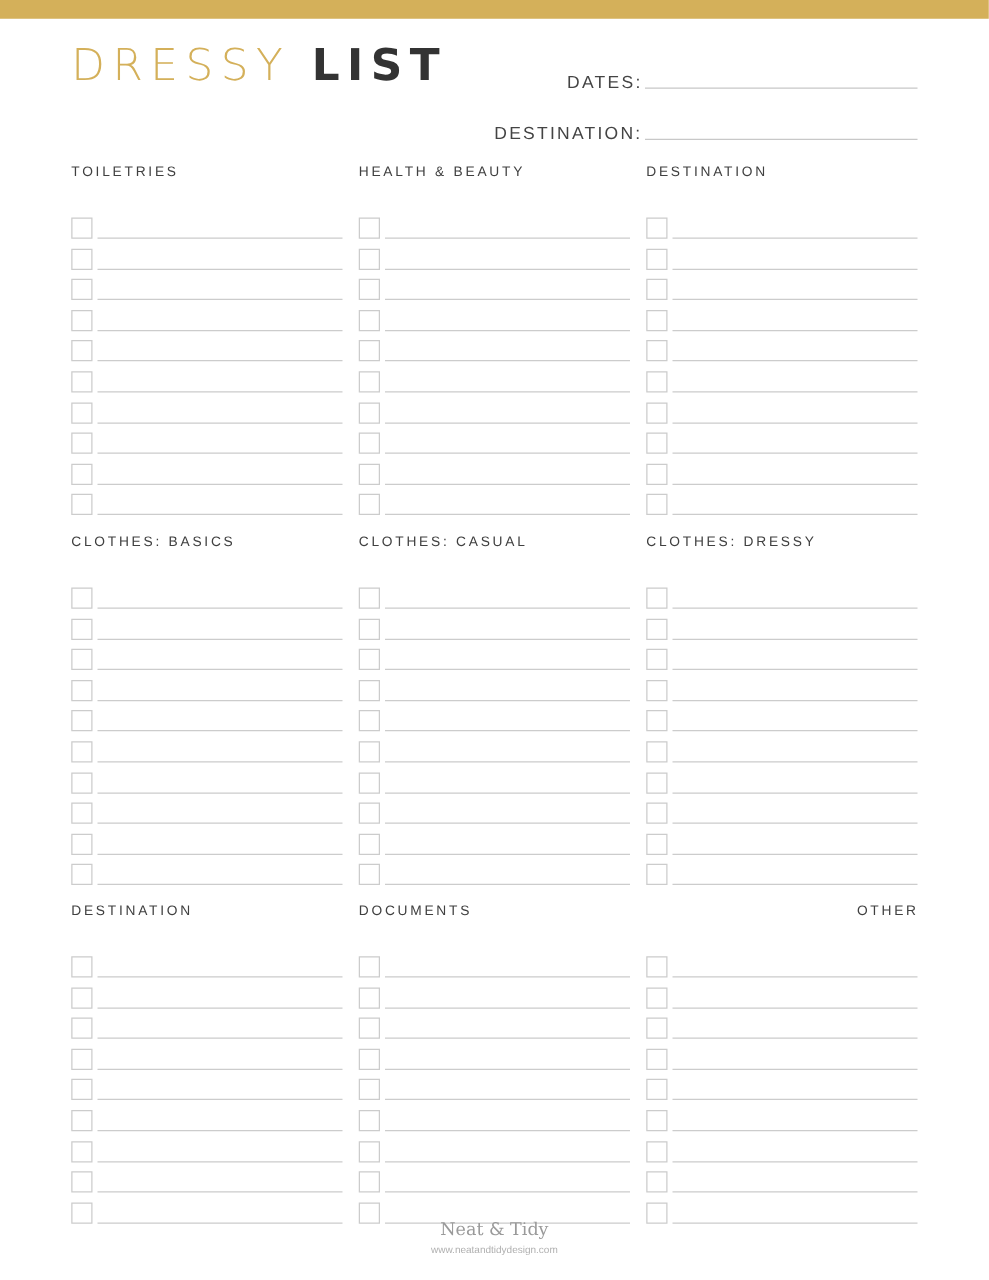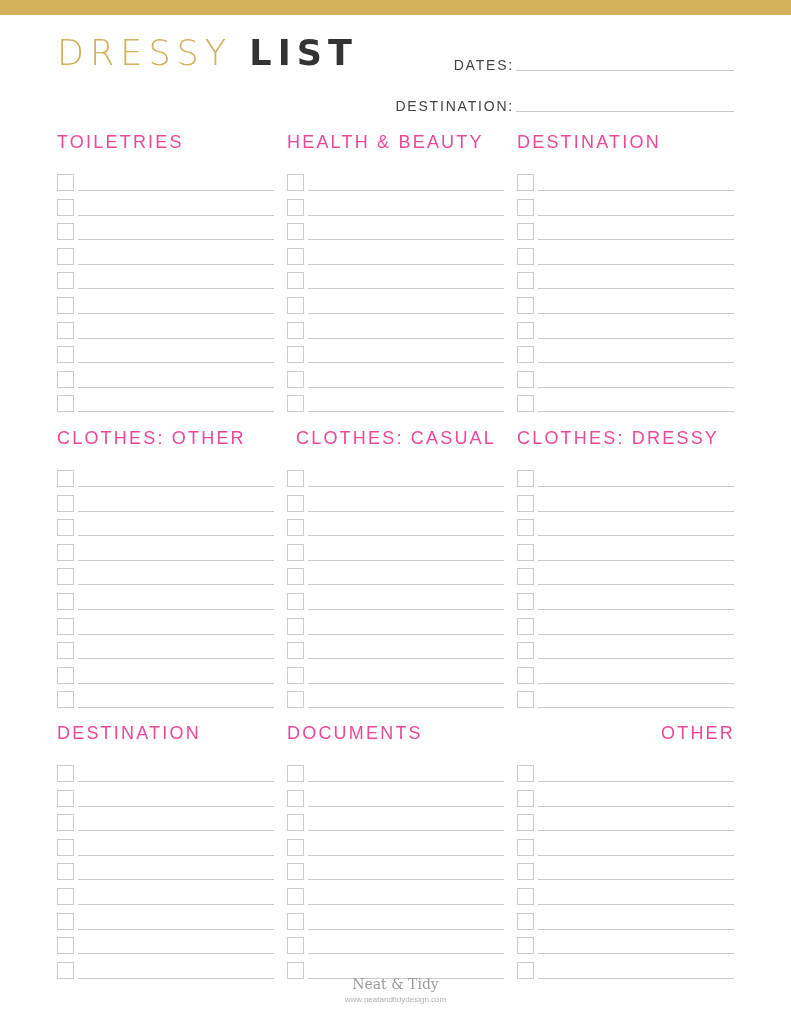--- a/index.html
+++ b/index.html
@@ -14,21 +14,21 @@
   }
   .title .gold { color: #d4b05a; font-weight: 200; }
   .title .dark { color: #333333; font-weight: 700; }
   .field { position: absolute; right: 57px; display: flex; align-items: flex-end; }
   .field .lbl {
     font-size: 14px; letter-spacing: 1.8px; color: #444; white-space: nowrap; line-height: 1;
   }
   .field .line { border-bottom: 1px solid #c8c8c8; height: 1px; margin-left: 2px; margin-bottom: 1px; }
   .section { position: absolute; width: 218px; }
   .section .hdr {
-    font-size: 18px; letter-spacing: 2.2px; color: #ec4899; white-space: nowrap; line-height: 1; height: 14px;
+    font-size: 11px; letter-spacing: 2.2px; color: #404040; white-space: nowrap; line-height: 1; height: 14px;
   }
   .rows { position: absolute; left: 0; }
   .row { position: absolute; left: 0; width: 218px; height: 18px; }
   .row .cb {
     position: absolute; left: 0; top: 0; width: 15px; height: 15px;
     border: 1px solid #cccccc; background: #fff; box-sizing: content-box;
   }
   .row .ln {
     position: absolute; left: 21px; top: 16px; width: 196px; height: 0; border-bottom: 1px solid #cccccc;
   }
@@ -190,65 +190,65 @@
           <div class="cb"></div>
           <div class="ln"></div>
         </div>
         <div class="row" style="top: 248.4px;">
           <div class="cb"></div>
           <div class="ln"></div>
         </div>
       </div>
     </div>
     <div class="section" style="left: 57px; top: 429px;">
-      <div class="hdr">CLOTHES: OTHER</div>
-      <div class="rows">
-        <div class="row" style="top: 27px;">
-          <div class="cb"></div>
-          <div class="ln"></div>
-        </div>
-        <div class="row" style="top: 51.6px;">
-          <div class="cb"></div>
-          <div class="ln"></div>
-        </div>
-        <div class="row" style="top: 76.2px;">
-          <div class="cb"></div>
-          <div class="ln"></div>
-        </div>
-        <div class="row" style="top: 100.8px;">
-          <div class="cb"></div>
-          <div class="ln"></div>
-        </div>
-        <div class="row" style="top: 125.4px;">
-          <div class="cb"></div>
-          <div class="ln"></div>
-        </div>
-        <div class="row" style="top: 150px;">
-          <div class="cb"></div>
-          <div class="ln"></div>
-        </div>
-        <div class="row" style="top: 174.6px;">
-          <div class="cb"></div>
-          <div class="ln"></div>
-        </div>
-        <div class="row" style="top: 199.2px;">
-          <div class="cb"></div>
-          <div class="ln"></div>
-        </div>
-        <div class="row" style="top: 223.8px;">
-          <div class="cb"></div>
-          <div class="ln"></div>
-        </div>
-        <div class="row" style="top: 248.4px;">
-          <div class="cb"></div>
-          <div class="ln"></div>
-        </div>
-      </div>
-    </div>
-    <div class="section" style="left: 287px; top: 429px; text-align: center;">
+      <div class="hdr">CLOTHES: BASICS</div>
+      <div class="rows">
+        <div class="row" style="top: 27px;">
+          <div class="cb"></div>
+          <div class="ln"></div>
+        </div>
+        <div class="row" style="top: 51.6px;">
+          <div class="cb"></div>
+          <div class="ln"></div>
+        </div>
+        <div class="row" style="top: 76.2px;">
+          <div class="cb"></div>
+          <div class="ln"></div>
+        </div>
+        <div class="row" style="top: 100.8px;">
+          <div class="cb"></div>
+          <div class="ln"></div>
+        </div>
+        <div class="row" style="top: 125.4px;">
+          <div class="cb"></div>
+          <div class="ln"></div>
+        </div>
+        <div class="row" style="top: 150px;">
+          <div class="cb"></div>
+          <div class="ln"></div>
+        </div>
+        <div class="row" style="top: 174.6px;">
+          <div class="cb"></div>
+          <div class="ln"></div>
+        </div>
+        <div class="row" style="top: 199.2px;">
+          <div class="cb"></div>
+          <div class="ln"></div>
+        </div>
+        <div class="row" style="top: 223.8px;">
+          <div class="cb"></div>
+          <div class="ln"></div>
+        </div>
+        <div class="row" style="top: 248.4px;">
+          <div class="cb"></div>
+          <div class="ln"></div>
+        </div>
+      </div>
+    </div>
+    <div class="section" style="left: 287px; top: 429px;">
       <div class="hdr">CLOTHES: CASUAL</div>
       <div class="rows">
         <div class="row" style="top: 27px;">
           <div class="cb"></div>
           <div class="ln"></div>
         </div>
         <div class="row" style="top: 51.6px;">
           <div class="cb"></div>
           <div class="ln"></div>
         </div>

